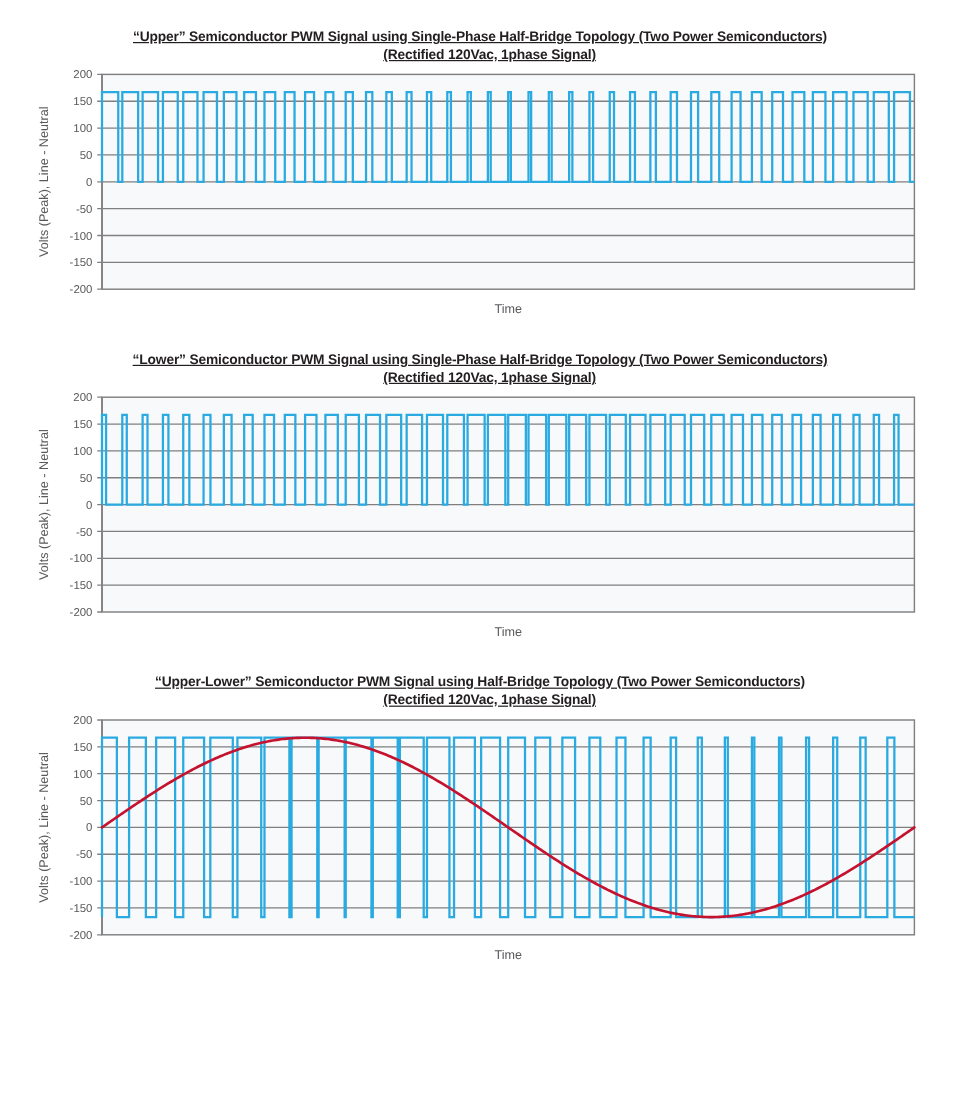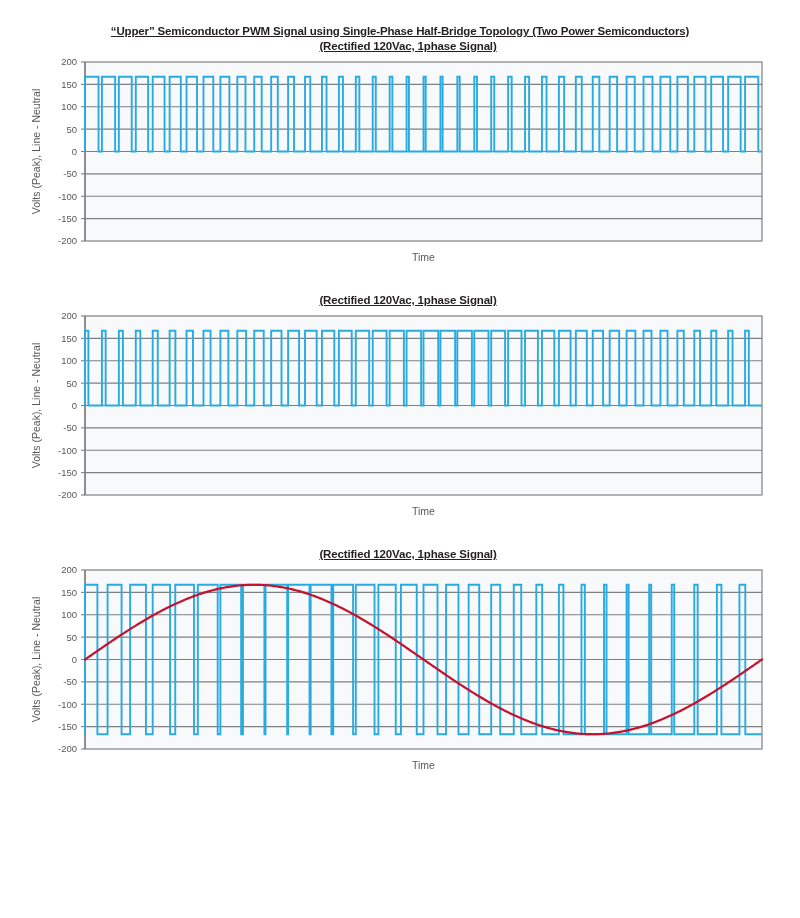--- a/index.html
+++ b/index.html
@@ -106,20 +106,21 @@
           <path d="M 85.00 97.50 L 85.00 22.77 L 98.54 22.77 L 98.54 97.50 L 101.92 97.50 L 101.92 22.77 L 115.13 22.77 L 115.13 97.50 L 118.85 97.50 L 118.85 22.77 L 131.71 22.77 L 131.71 97.50 L 135.78 97.50 L 135.78 22.77 L 148.13 22.77 L 148.13 97.50 L 152.70 97.50 L 152.70 22.77 L 164.55 22.77 L 164.55 97.50 L 169.63 97.50 L 169.63 22.77 L 180.80 22.77 L 180.80 97.50 L 186.55 97.50 L 186.55 22.77 L 197.04 22.77 L 197.04 97.50 L 203.48 97.50 L 203.48 22.77 L 213.29 22.77 L 213.29 97.50 L 220.40 97.50 L 220.40 22.77 L 229.37 22.77 L 229.37 97.50 L 237.33 97.50 L 237.33 22.77 L 245.45 22.77 L 245.45 97.50 L 254.25 97.50 L 254.25 22.77 L 261.70 22.77 L 261.70 97.50 L 271.18 97.50 L 271.18 22.77 L 277.78 22.77 L 277.78 97.50 L 288.10 97.50 L 288.10 22.77 L 294.02 22.77 L 294.02 97.50 L 305.03 97.50 L 305.02 22.77 L 310.27 22.77 L 310.27 97.50 L 321.95 97.50 L 321.95 22.77 L 326.52 22.77 L 326.52 97.50 L 338.88 97.50 L 338.88 22.77 L 342.94 22.77 L 342.94 97.50 L 355.80 97.50 L 355.80 22.77 L 359.35 22.77 L 359.35 97.50 L 372.73 97.50 L 372.73 22.77 L 375.77 22.77 L 375.77 97.50 L 389.65 97.50 L 389.65 22.77 L 392.36 22.77 L 392.36 97.50 L 406.58 97.50 L 406.57 22.77 L 408.94 22.77 L 408.94 97.50 L 423.50 97.50 L 423.50 22.77 L 425.70 22.77 L 425.70 97.50 L 440.43 97.50 L 440.43 22.77 L 442.63 22.77 L 442.63 97.50 L 457.35 97.50 L 457.35 22.77 L 459.72 22.77 L 459.72 97.50 L 474.28 97.50 L 474.28 22.77 L 476.98 22.77 L 476.98 97.50 L 491.20 97.50 L 491.20 22.77 L 494.25 22.77 L 494.25 97.50 L 508.13 97.50 L 508.13 22.77 L 511.68 22.77 L 511.68 97.50 L 525.05 97.50 L 525.05 22.77 L 529.11 22.77 L 529.11 97.50 L 541.97 97.50 L 541.98 22.77 L 546.54 22.77 L 546.54 97.50 L 558.90 97.50 L 558.90 22.77 L 564.15 22.77 L 564.15 97.50 L 575.83 97.50 L 575.83 22.77 L 581.75 22.77 L 581.75 97.50 L 592.75 97.50 L 592.75 22.77 L 599.35 22.77 L 599.35 97.50 L 609.67 97.50 L 609.68 22.77 L 617.12 22.77 L 617.12 97.50 L 626.60 97.50 L 626.60 22.77 L 634.72 22.77 L 634.72 97.50 L 643.52 97.50 L 643.52 22.77 L 652.50 22.77 L 652.50 97.50 L 660.45 97.50 L 660.45 22.77 L 670.27 22.77 L 670.27 97.50 L 677.38 97.50 L 677.38 22.77 L 687.87 22.77 L 687.87 97.50 L 694.30 97.50 L 694.30 22.77 L 705.47 22.77 L 705.47 97.50 L 711.23 97.50 L 711.23 22.77 L 723.07 22.77 L 723.07 97.50 L 728.15 97.50 L 728.15 22.77 L 740.67 22.77 L 740.67 97.50 L 745.07 97.50 L 745.08 22.77 L 758.28 22.77 L 758.28 97.50 L 762.00 97.50 " fill="none" stroke="#29ABE2" stroke-width="1.9" stroke-linejoin="miter" stroke-linecap="butt"></path>
           <text x="423.5" y="207" text-anchor="middle" class="axis-title">Time</text>
           <text x="0" y="0" text-anchor="middle" class="axis-title" transform="translate(40, 97.5) rotate(-90)">Volts (Peak), Line - Neutral</text>
         </svg>
     </div>
   </div>
 
   <div class="chart-block">
     <div class="spacer-2"></div>
     <div class="chart-title">
+      <span>“Lower” Semiconductor PWM Signal using Single-Phase Half-Bridge Topology (Two Power Semiconductors)</span>
       <span class="line2">(Rectified 120Vac, 1phase Signal)</span>
     </div>
     <div class="chart-svg-wrap">
       <svg id="svg-1" width="800" height="215" viewBox="0 0 800 215">
           <rect x="85" y="8" width="677" height="179" fill="#F8F9FA" stroke="#808080" stroke-width="1.2"></rect>
           <g>
             <line x1="81" x2="85" y1="8" y2="8" stroke="#808080" stroke-width="1.1"></line>
             <line x1="85" x2="762" y1="30.375" y2="30.375" stroke="#7f7f7f" stroke-width="1.1"></line>
             <line x1="81" x2="85" y1="30.375" y2="30.375" stroke="#808080" stroke-width="1.1"></line>
             <line x1="85" x2="762" y1="52.75" y2="52.75" stroke="#7f7f7f" stroke-width="1.1"></line>
@@ -151,20 +152,21 @@
           <path d="M 85.00 97.50 L 85.00 22.77 L 88.39 22.77 L 88.39 97.50 L 101.92 97.50 L 101.92 22.77 L 105.65 22.77 L 105.65 97.50 L 118.85 97.50 L 118.85 22.77 L 122.91 22.77 L 122.91 97.50 L 135.78 97.50 L 135.78 22.77 L 140.34 22.77 L 140.34 97.50 L 152.70 97.50 L 152.70 22.77 L 157.78 22.77 L 157.78 97.50 L 169.63 97.50 L 169.63 22.77 L 175.38 22.77 L 175.38 97.50 L 186.55 97.50 L 186.55 22.77 L 192.98 22.77 L 192.98 97.50 L 203.48 97.50 L 203.48 22.77 L 210.58 22.77 L 210.58 97.50 L 220.40 97.50 L 220.40 22.77 L 228.35 22.77 L 228.35 97.50 L 237.33 97.50 L 237.33 22.77 L 246.13 22.77 L 246.13 97.50 L 254.25 97.50 L 254.25 22.77 L 263.73 22.77 L 263.73 97.50 L 271.18 97.50 L 271.18 22.77 L 281.50 22.77 L 281.50 97.50 L 288.10 97.50 L 288.10 22.77 L 299.10 22.77 L 299.10 97.50 L 305.03 97.50 L 305.02 22.77 L 316.70 22.77 L 316.70 97.50 L 321.95 97.50 L 321.95 22.77 L 334.31 22.77 L 334.31 97.50 L 338.88 97.50 L 338.88 22.77 L 351.74 22.77 L 351.74 97.50 L 355.80 97.50 L 355.80 22.77 L 369.17 22.77 L 369.17 97.50 L 372.73 97.50 L 372.73 22.77 L 386.60 22.77 L 386.60 97.50 L 389.65 97.50 L 389.65 22.77 L 403.87 22.77 L 403.87 97.50 L 406.58 97.50 L 406.57 22.77 L 421.13 22.77 L 421.13 97.50 L 423.50 97.50 L 423.50 22.77 L 438.22 22.77 L 438.22 97.50 L 440.43 97.50 L 440.43 22.77 L 455.15 22.77 L 455.15 97.50 L 457.35 97.50 L 457.35 22.77 L 471.91 22.77 L 471.91 97.50 L 474.28 97.50 L 474.28 22.77 L 488.49 22.77 L 488.49 97.50 L 491.20 97.50 L 491.20 22.77 L 505.08 22.77 L 505.08 97.50 L 508.13 97.50 L 508.13 22.77 L 521.50 22.77 L 521.50 97.50 L 525.05 97.50 L 525.05 22.77 L 537.91 22.77 L 537.91 97.50 L 541.97 97.50 L 541.98 22.77 L 554.33 22.77 L 554.33 97.50 L 558.90 97.50 L 558.90 22.77 L 570.58 22.77 L 570.58 97.50 L 575.83 97.50 L 575.83 22.77 L 586.83 22.77 L 586.83 97.50 L 592.75 97.50 L 592.75 22.77 L 603.07 22.77 L 603.07 97.50 L 609.67 97.50 L 609.68 22.77 L 619.15 22.77 L 619.15 97.50 L 626.60 97.50 L 626.60 22.77 L 635.40 22.77 L 635.40 97.50 L 643.52 97.50 L 643.52 22.77 L 651.48 22.77 L 651.48 97.50 L 660.45 97.50 L 660.45 22.77 L 667.56 22.77 L 667.56 97.50 L 677.38 97.50 L 677.38 22.77 L 683.81 22.77 L 683.81 97.50 L 694.30 97.50 L 694.30 22.77 L 700.05 22.77 L 700.05 97.50 L 711.23 97.50 L 711.23 22.77 L 716.30 22.77 L 716.30 97.50 L 728.15 97.50 L 728.15 22.77 L 732.55 22.77 L 732.55 97.50 L 745.07 97.50 L 745.08 22.77 L 748.80 22.77 L 748.80 97.50 L 762.00 97.50 " fill="none" stroke="#29ABE2" stroke-width="1.9" stroke-linejoin="miter" stroke-linecap="butt"></path>
           <text x="423.5" y="207" text-anchor="middle" class="axis-title">Time</text>
           <text x="0" y="0" text-anchor="middle" class="axis-title" transform="translate(40, 97.5) rotate(-90)">Volts (Peak), Line - Neutral</text>
         </svg>
     </div>
   </div>
 
   <div class="chart-block">
     <div class="spacer-2"></div>
     <div class="chart-title">
+      <span>“Upper-Lower” Semiconductor PWM Signal using Half-Bridge Topology (Two Power Semiconductors)</span>
       <span class="line2">(Rectified 120Vac, 1phase Signal)</span>
     </div>
     <div class="chart-svg-wrap">
       <svg id="svg-2" width="800" height="215" viewBox="0 0 800 215">
           <rect x="85" y="8" width="677" height="179" fill="#F8F9FA" stroke="#808080" stroke-width="1.2"></rect>
           <g>
             <line x1="81" x2="85" y1="8" y2="8" stroke="#808080" stroke-width="1.1"></line>
             <line x1="85" x2="762" y1="30.375" y2="30.375" stroke="#7f7f7f" stroke-width="1.1"></line>
             <line x1="81" x2="85" y1="30.375" y2="30.375" stroke="#808080" stroke-width="1.1"></line>
             <line x1="85" x2="762" y1="52.75" y2="52.75" stroke="#7f7f7f" stroke-width="1.1"></line>

